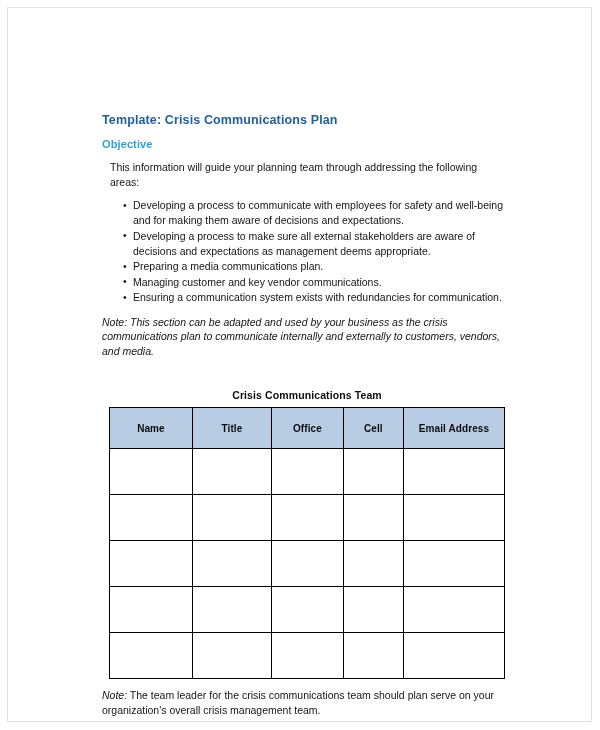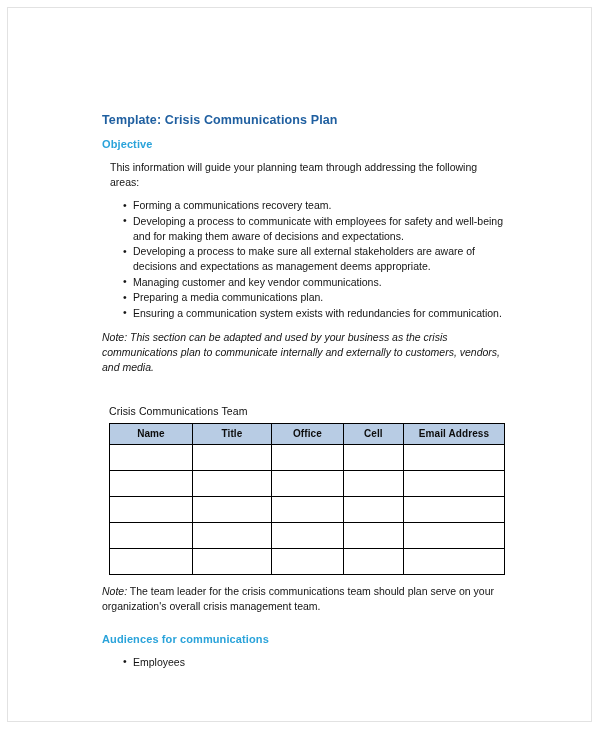--- a/index.html
+++ b/index.html
@@ -88,39 +88,40 @@
     font-size: 10.5px;
     color: #141414;
   }
 
   .gap-after-bullets { height: 9px; }
   .gap-before-table { height: 30px; }
   .gap-after-table { height: 9px; }
   .gap-before-audiences { height: 19px; }
 
   .table-caption {
-    font-size: 10.5px;
-    font-weight: normal;
+    text-align: center;
+    font-size: 10.5px;
+    font-weight: bold;
     color: #0d0d0d;
     margin: 0 0 6px 0;
     width: 396px;
     margin-left: 7px;
     letter-spacing: 0.01em;
   }
 
   table.team-table {
     border-collapse: collapse;
     width: 396px;
     margin-left: 7px;
     table-layout: fixed;
   }
   table.team-table th,
   table.team-table td {
     border: 1px solid #000000;
-    padding: 0;
+    padding: 10px;
     margin: 0;
   }
   table.team-table th {
     background: #b8cce4;
     height: 20px;
     font-size: 10px;
     font-weight: bold;
     color: #0d0d0d;
     text-align: center;
     vertical-align: middle;
@@ -143,25 +144,24 @@
 <div class="page">
   <div class="content">
 
     <h1 class="doc-title">Template: Crisis Communications Plan</h1>
 
     <h2 class="section-heading">Objective</h2>
 
     <p class="body-text">This information will guide your planning team through addressing the following areas:</p>
 
     <ul class="bullets">
-      <li>Forming a communications recovery team.</li>
       <li>Developing a process to communicate with employees for safety and well-being and for making them aware of decisions and expectations.</li>
       <li>Developing a process to make sure all external stakeholders are aware of decisions and expectations as management deems appropriate.</li>
+      <li>Preparing a media communications plan.</li>
       <li>Managing customer and key vendor communications.</li>
-      <li>Preparing a media communications plan.</li>
       <li>Ensuring a communication system exists with redundancies for communication.</li>
     </ul>
 
     <div class="gap-after-bullets"></div>
 
     <p class="note-text all-italic">Note: This section can be adapted and used by your business as the crisis communications plan to communicate internally and externally to customers, vendors, and media.</p>
 
     <div class="gap-before-table"></div>
 
     <div class="table-caption">Crisis Communications Team</div>

